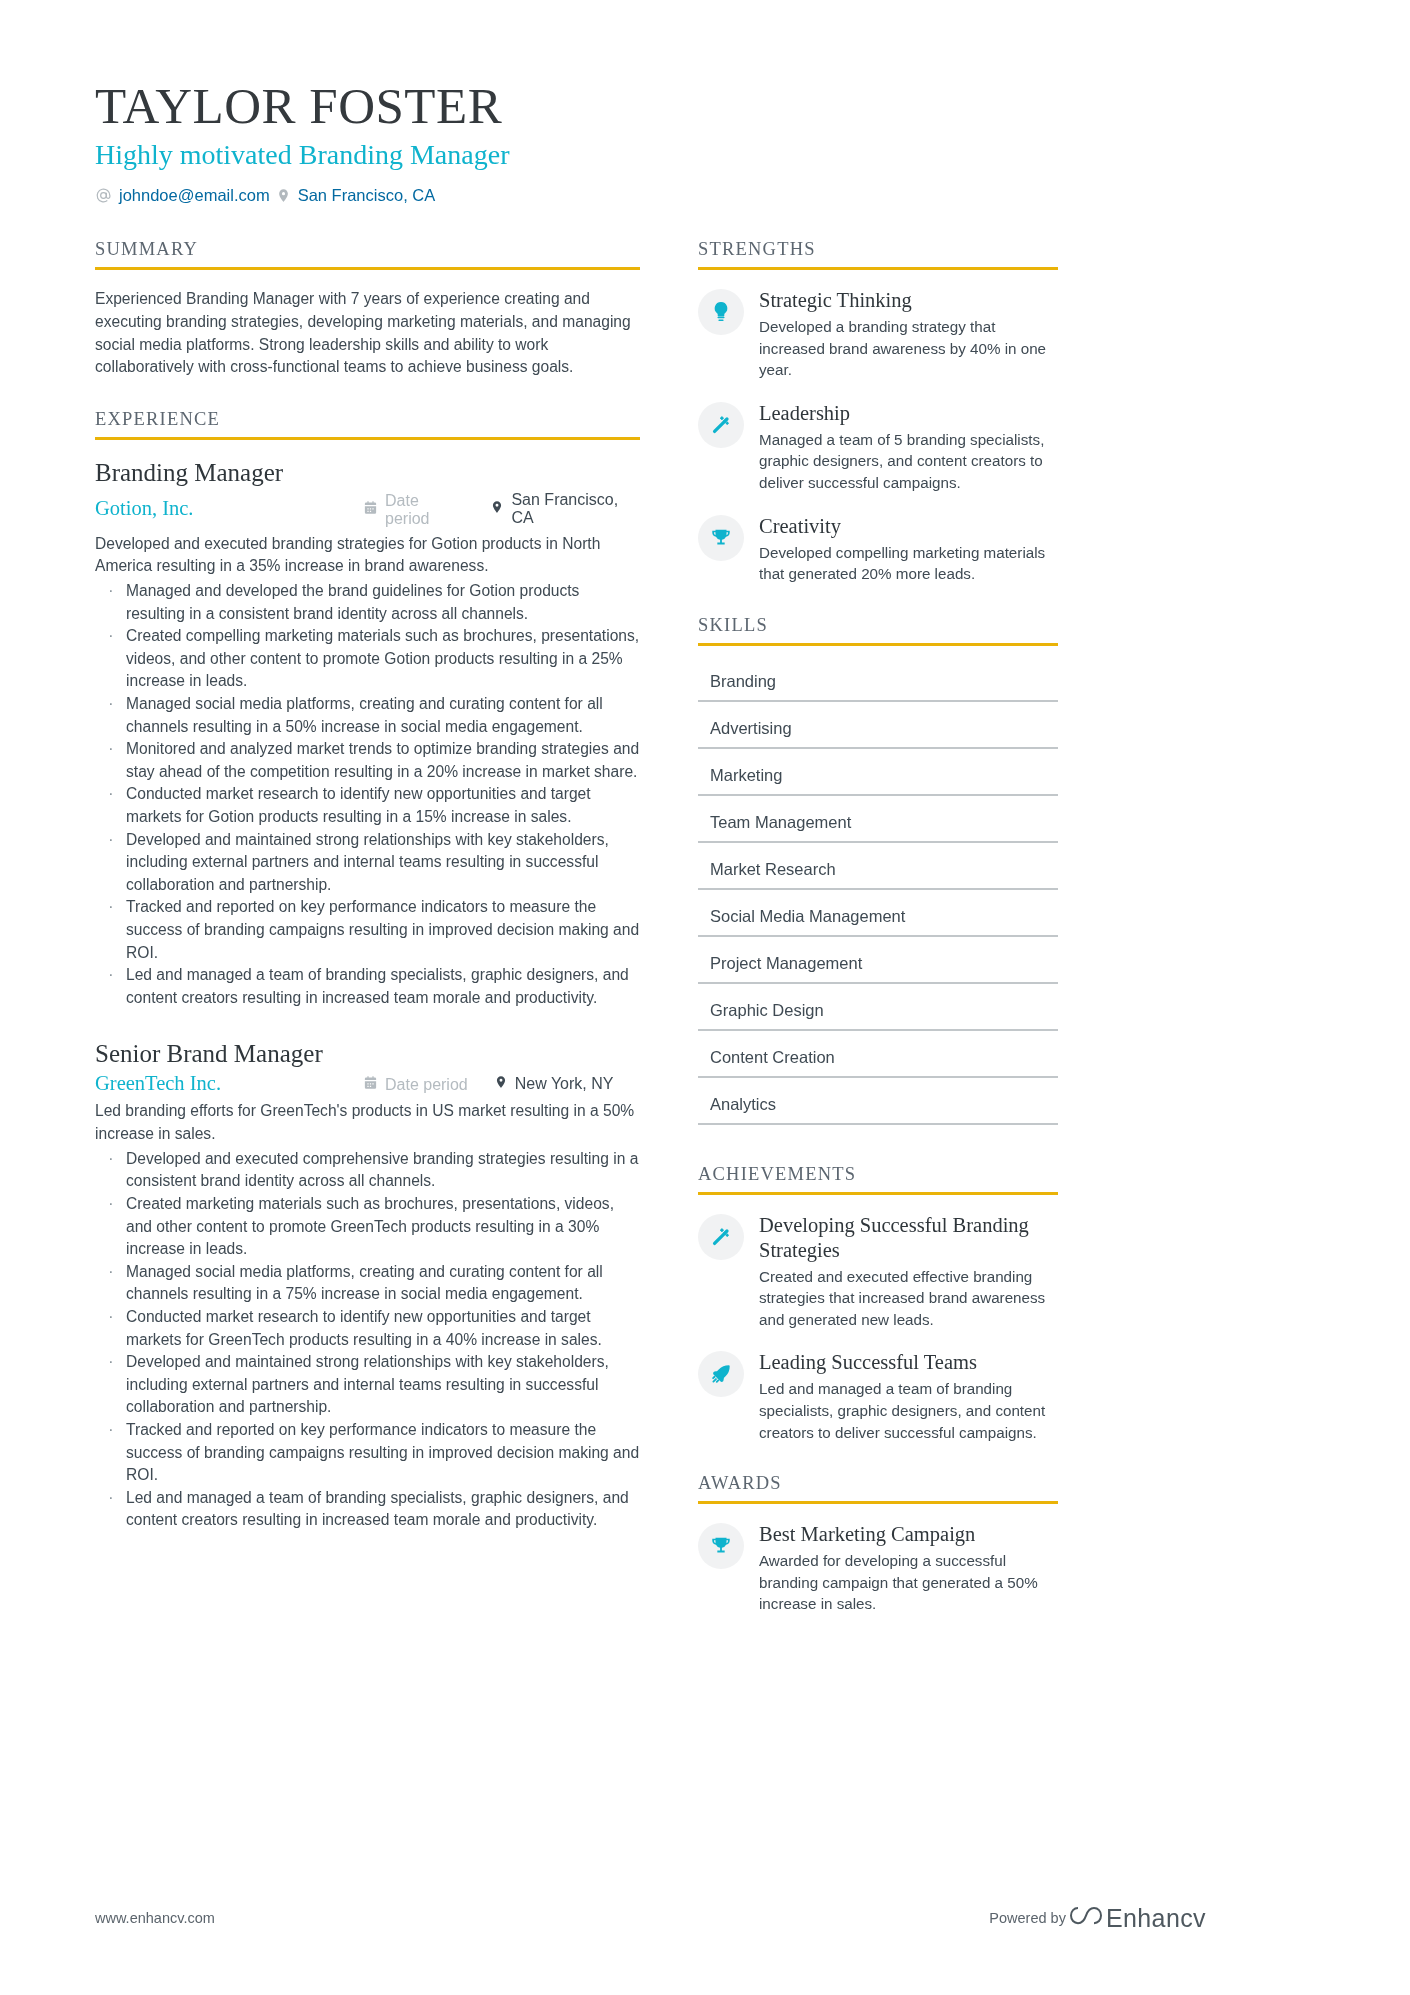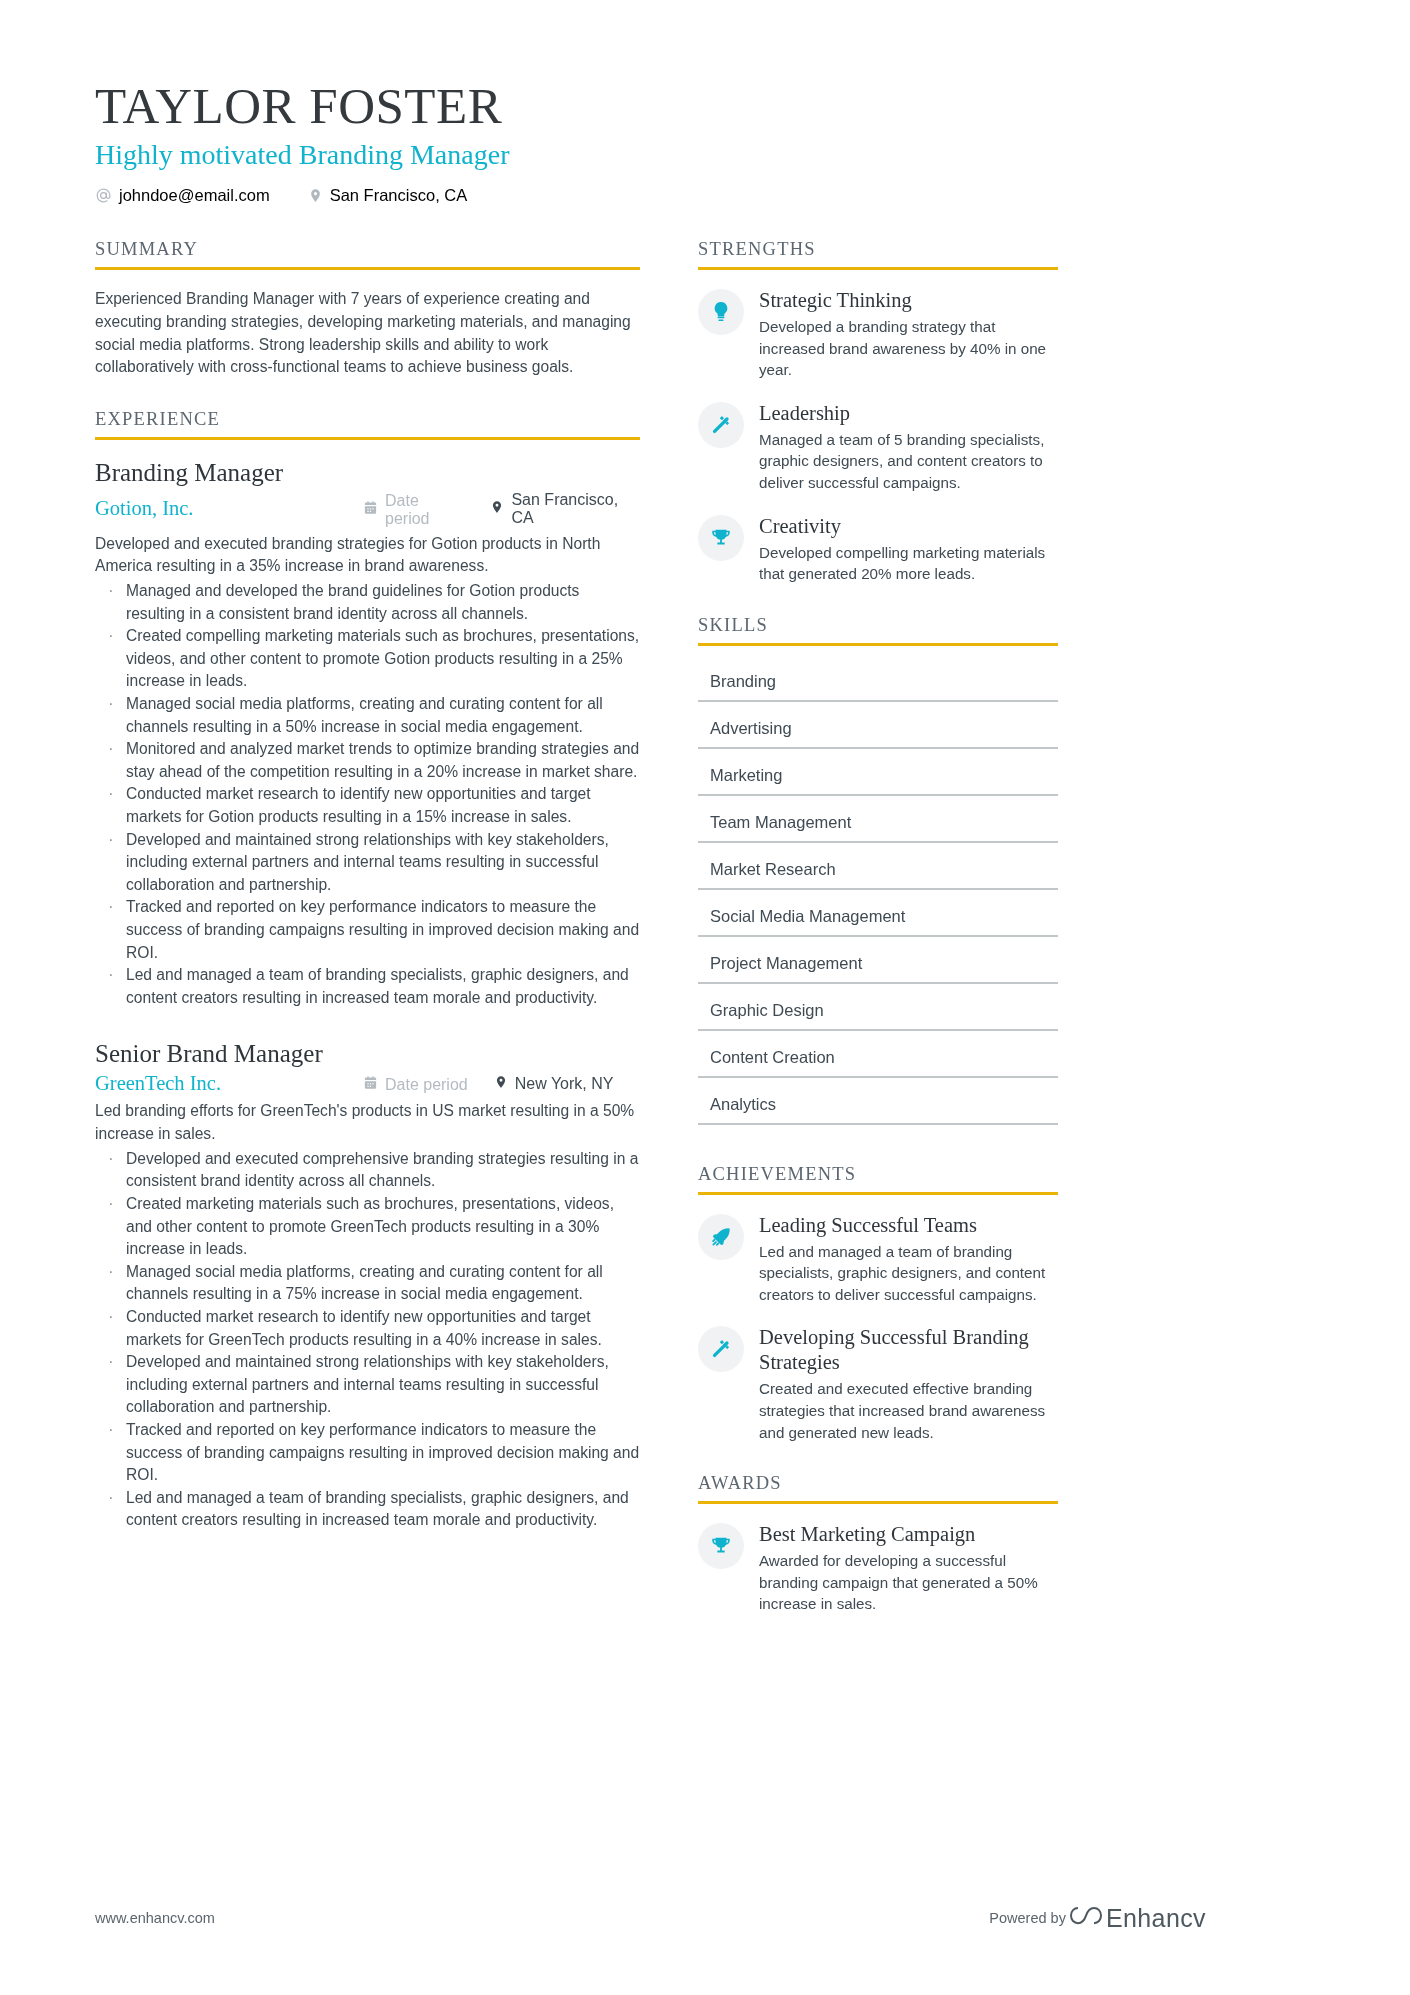--- a/index.html
+++ b/index.html
@@ -33,23 +33,23 @@
     font-family: "Liberation Serif", serif;
     font-size: 28px;
     color: #0fb3cd;
     line-height: 1.25;
     margin: 0 0 14px 0;
     font-weight: normal;
   }
   .contact-row {
     display: flex;
     align-items: center;
-    gap: 38px;
+    gap: 6px;
     font-size: 16.5px;
-    color: #000000;
+    color: #0369a1;
     margin-bottom: 8px;
   }
   .contact-item { display: flex; align-items: center; gap: 7px; }
   .contact-item .ci-ico { display: inline-flex; align-items: center; color: #b2b9be; }
 
   
   .cols { display: flex; align-items: flex-start; gap: 58px; margin-top: 34px; }
   .col-left { width: 545px; flex: 0 0 545px; }
   .col-right { width: 360px; flex: 0 0 360px; }
 
@@ -347,42 +347,42 @@
           <span class="skill">Content Creation</span>
           <span class="skill">Analytics</span>
         </div>
       </div>
 
       <div class="sec">
         <div class="sec-title">ACHIEVEMENTS</div>
 
         <div class="entry">
           <span class="entry-ico">
-            <svg width="22" height="22" viewBox="0 0 24 24" fill="none" stroke="#0fb3cd" stroke-width="2" stroke-linecap="round" stroke-linejoin="round">
-              <path d="M20.5 3.5c-4 0-7.6 1.6-10 4L8.3 9.7l-3.1.6a1 1 0 0 0-.5 1.7l2.1 2.1 3.1 3.1 2.1 2.1a1 1 0 0 0 1.7-.5l.6-3.1 2.2-2.2c2.4-2.4 4-6 4-10z" fill="#0fb3cd" stroke="#0fb3cd"></path>
-              <path d="M6.5 17.5l-2.8 2.8M5 15l-1.6 1.6M9 19l-1.6 1.6"></path>
-            </svg>
-          </span>
-          <div class="entry-body">
-            <div class="entry-title">Leading Successful Teams</div>
-            <div class="entry-desc">Led and managed a team of branding specialists, graphic designers, and content creators to deliver successful campaigns.</div>
-          </div>
-        </div>
-
-        <div class="entry">
-          <span class="entry-ico">
             <svg width="22" height="22" viewBox="0 0 24 24" fill="none" stroke="#0fb3cd" stroke-width="1.9" stroke-linecap="round">
               <path d="M5 19L16 8" stroke-width="3.6"></path>
               <path d="M16 8l2.5-2.5" stroke-width="3.6"></path>
               <path d="M13 3.5v2.2M11.9 4.6h2.2M18.8 9.2v1.6M18 10h1.6"></path>
             </svg>
           </span>
           <div class="entry-body">
             <div class="entry-title">Developing Successful Branding Strategies</div>
             <div class="entry-desc">Created and executed effective branding strategies that increased brand awareness and generated new leads.</div>
+          </div>
+        </div>
+
+        <div class="entry">
+          <span class="entry-ico">
+            <svg width="22" height="22" viewBox="0 0 24 24" fill="none" stroke="#0fb3cd" stroke-width="2" stroke-linecap="round" stroke-linejoin="round">
+              <path d="M20.5 3.5c-4 0-7.6 1.6-10 4L8.3 9.7l-3.1.6a1 1 0 0 0-.5 1.7l2.1 2.1 3.1 3.1 2.1 2.1a1 1 0 0 0 1.7-.5l.6-3.1 2.2-2.2c2.4-2.4 4-6 4-10z" fill="#0fb3cd" stroke="#0fb3cd"></path>
+              <path d="M6.5 17.5l-2.8 2.8M5 15l-1.6 1.6M9 19l-1.6 1.6"></path>
+            </svg>
+          </span>
+          <div class="entry-body">
+            <div class="entry-title">Leading Successful Teams</div>
+            <div class="entry-desc">Led and managed a team of branding specialists, graphic designers, and content creators to deliver successful campaigns.</div>
           </div>
         </div>
       </div>
 
       <div class="sec">
         <div class="sec-title">AWARDS</div>
         <div class="entry">
           <span class="entry-ico">
             <svg width="22" height="22" viewBox="0 0 24 24" fill="#0fb3cd">
               <path d="M18 4V3H6v1H2.5v2.2c0 2.3 1.8 4.2 4 4.4A6 6 0 0 0 11 13.9V17H8v2.2h8V17h-3v-3.1a6 6 0 0 0 4.5-3.3c2.2-.2 4-2.1 4-4.4V4H18zM4.4 6.2V5.8H6v3.1a2.6 2.6 0 0 1-1.6-2.7zm15.2 0A2.6 2.6 0 0 1 18 8.9V5.8h1.6v.4z"></path>

